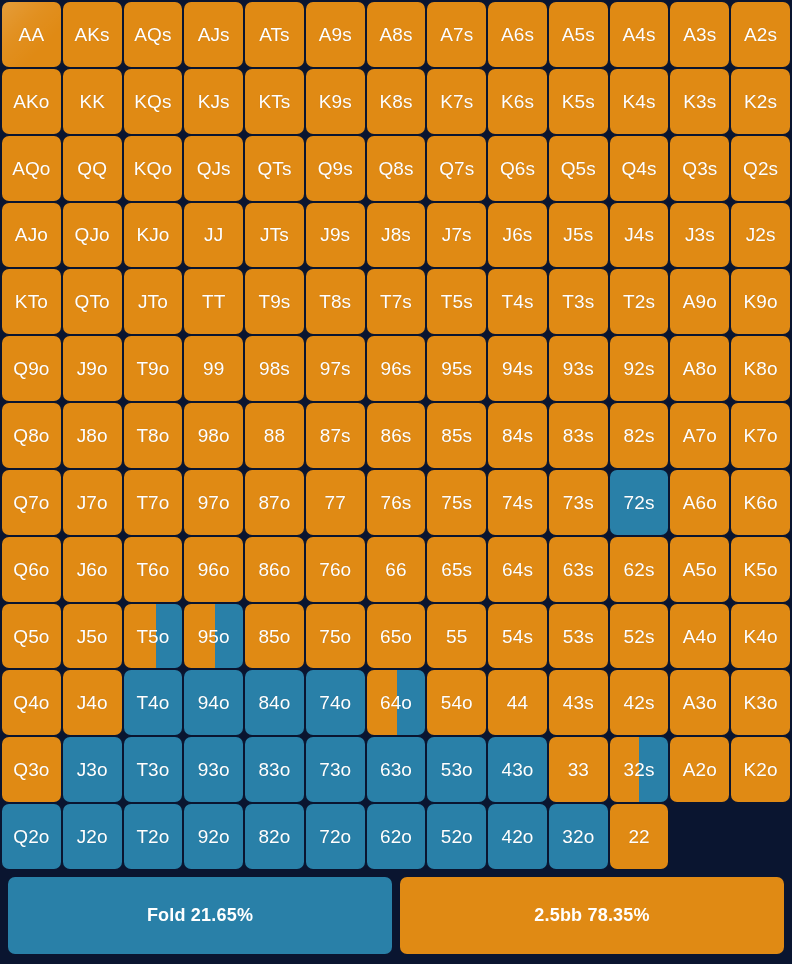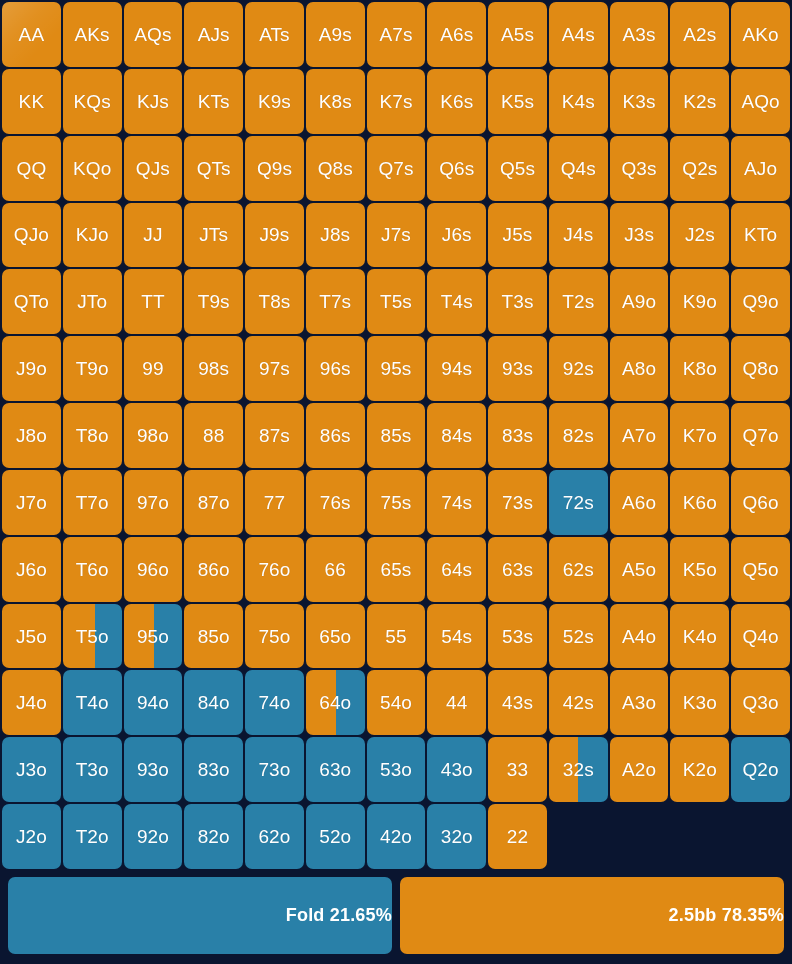--- a/index.html
+++ b/index.html
@@ -99,28 +99,28 @@
     height: 95px;
     align-items: stretch;
   }
 
   .action-btn {
     flex: 1 1 0;
     border-radius: 7px;
     border: none;
     display: flex;
     align-items: center;
-    justify-content: flex-end;
+    justify-content: center;
     color: #ffffff;
     font-family: "Liberation Sans", sans-serif;
     font-size: 18px;
     font-weight: 700;
     letter-spacing: 0.2px;
     cursor: pointer;
-    padding: 0;
+    padding: 18px;
   }
   .action-btn.fold { background: #2980a8; }
   .action-btn.raise { background: #e08a14; }
 </style>
 </head>
 <body>
 
 <div id="app">
 
   <div id="range-grid">
@@ -143,20 +143,24 @@
       <div class="cell">
         <span class="fill-raise" style="width: 100%; background: rgb(224, 138, 20);"></span>
         <span class="label">ATs</span>
       </div>
       <div class="cell">
         <span class="fill-raise" style="width: 100%; background: rgb(224, 138, 20);"></span>
         <span class="label">A9s</span>
       </div>
       <div class="cell">
         <span class="fill-raise" style="width: 100%; background: rgb(224, 138, 20);"></span>
+        <span class="label">A8s</span>
+      </div>
+      <div class="cell">
+        <span class="fill-raise" style="width: 100%; background: rgb(224, 138, 20);"></span>
         <span class="label">A7s</span>
       </div>
       <div class="cell">
         <span class="fill-raise" style="width: 100%; background: rgb(224, 138, 20);"></span>
         <span class="label">A6s</span>
       </div>
       <div class="cell">
         <span class="fill-raise" style="width: 100%; background: rgb(224, 138, 20);"></span>
         <span class="label">A5s</span>
       </div>
@@ -760,20 +764,24 @@
         <span class="fill-fold" style="width: 100%; background: rgb(41, 128, 168);"></span>
         <span class="label">T2o</span>
       </div>
       <div class="cell">
         <span class="fill-fold" style="width: 100%; background: rgb(41, 128, 168);"></span>
         <span class="label">92o</span>
       </div>
       <div class="cell">
         <span class="fill-fold" style="width: 100%; background: rgb(41, 128, 168);"></span>
         <span class="label">82o</span>
+      </div>
+      <div class="cell">
+        <span class="fill-fold" style="width: 100%; background: rgb(41, 128, 168);"></span>
+        <span class="label">72o</span>
       </div>
       <div class="cell">
         <span class="fill-fold" style="width: 100%; background: rgb(41, 128, 168);"></span>
         <span class="label">62o</span>
       </div>
       <div class="cell">
         <span class="fill-fold" style="width: 100%; background: rgb(41, 128, 168);"></span>
         <span class="label">52o</span>
       </div>
       <div class="cell">

